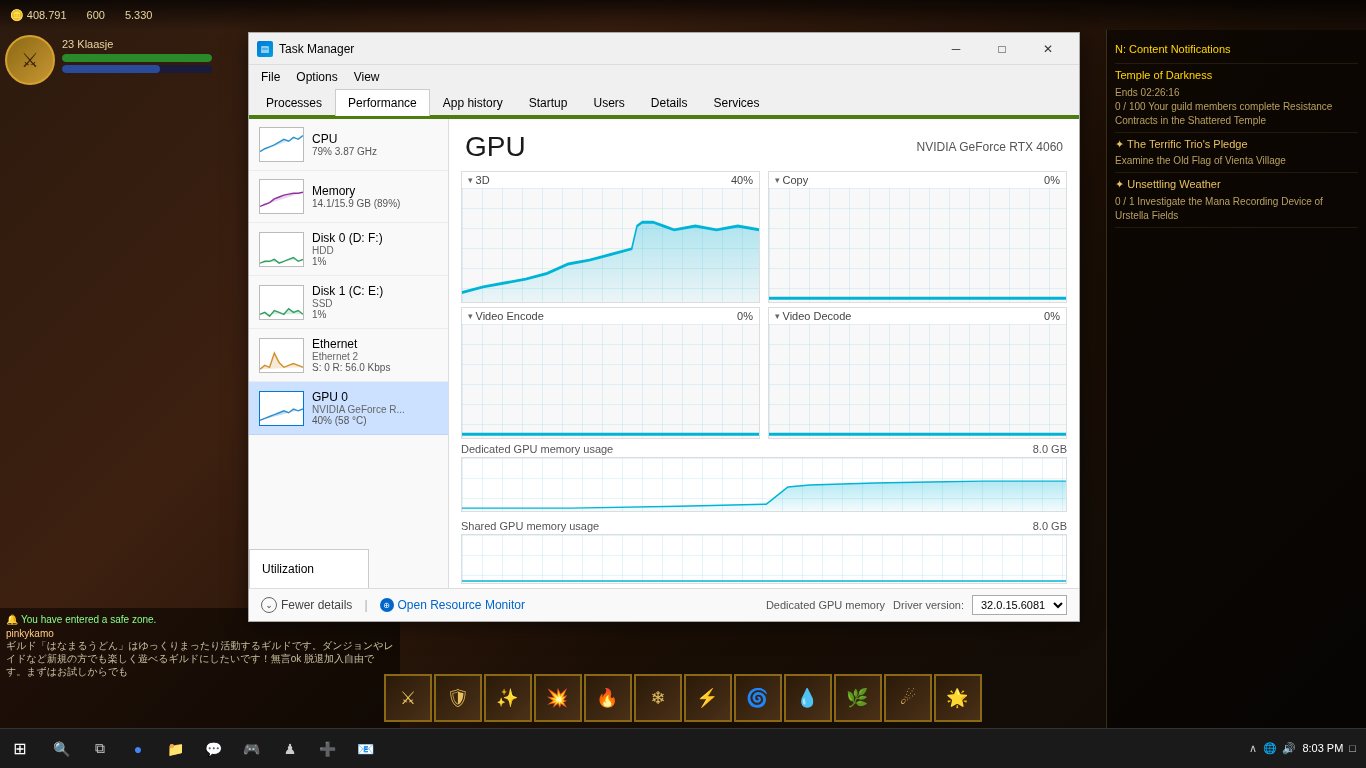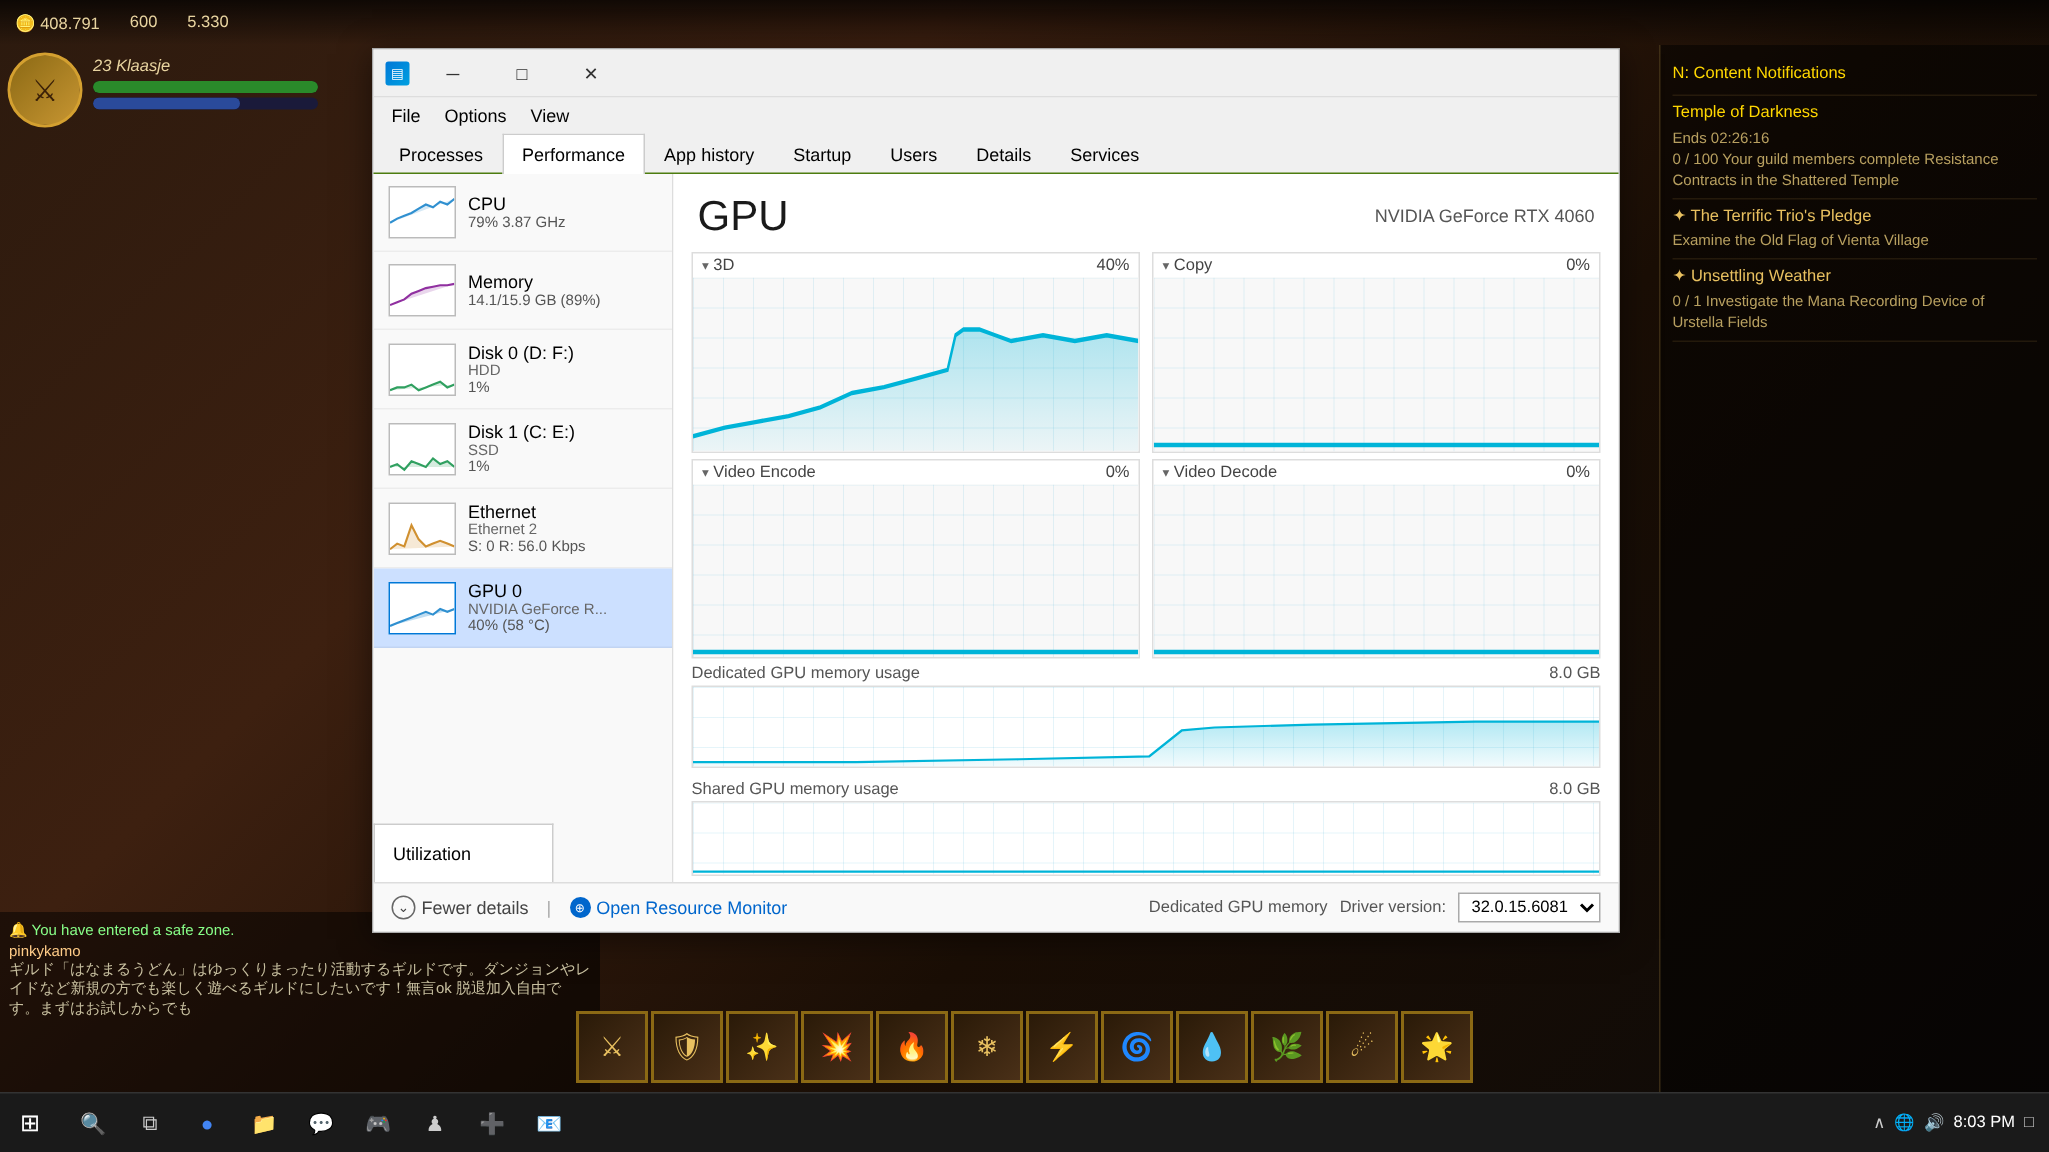--- a/index.html
+++ b/index.html
@@ -221,21 +221,21 @@
       cursor: pointer;
       font-size: 12px;
       color: #000;
       border-radius: 2px;
     }
 
     .tm-tabs {
       display: flex;
       background: #f0f0f0;
       padding: 0 4px;
-      border-bottom: 1px solid #4d7c0f;
+      border-bottom: 4px solid #4d7c0f;
       flex-shrink: 0;
       text-align: center;
     }
     .tm-tab {
       padding: 6px 12px;
       cursor: pointer;
       font-size: 12px;
       color: #000;
       border: 1px solid transparent;
       border-bottom: none;
@@ -551,21 +551,20 @@
     .player-bars {
       position: absolute;
       top: 8px;
       left: 62px;
       width: 150px;
     }
     .player-name-text {
       color: #e8d4a0;
       font-size: 11px;
       margin-bottom: 4px;
-      font-style: italic;
     }
     .bar-row {
       height: 8px;
       border-radius: 4px;
       margin-bottom: 3px;
       overflow: hidden;
     }
     .bar-fill {
       height: 100%;
       border-radius: 4px;
@@ -661,20 +660,21 @@
   <div class="skill-icon">💧</div>
   <div class="skill-icon">🌿</div>
   <div class="skill-icon">☄</div>
   <div class="skill-icon">🌟</div>
 </div>
 
 <div class="task-manager">
 
   <div class="tm-titlebar">
     <div class="tm-title-icon">▤</div>
+    <span class="tm-title-text">Task Manager</span>
     <div class="tm-controls">
       <button class="tm-btn">─</button>
       <button class="tm-btn">□</button>
       <button class="tm-btn close">✕</button>
     </div>
   </div>
 
   <div class="tm-menubar">
     <div class="tm-menu-item">File</div>
     <div class="tm-menu-item">Options</div>

